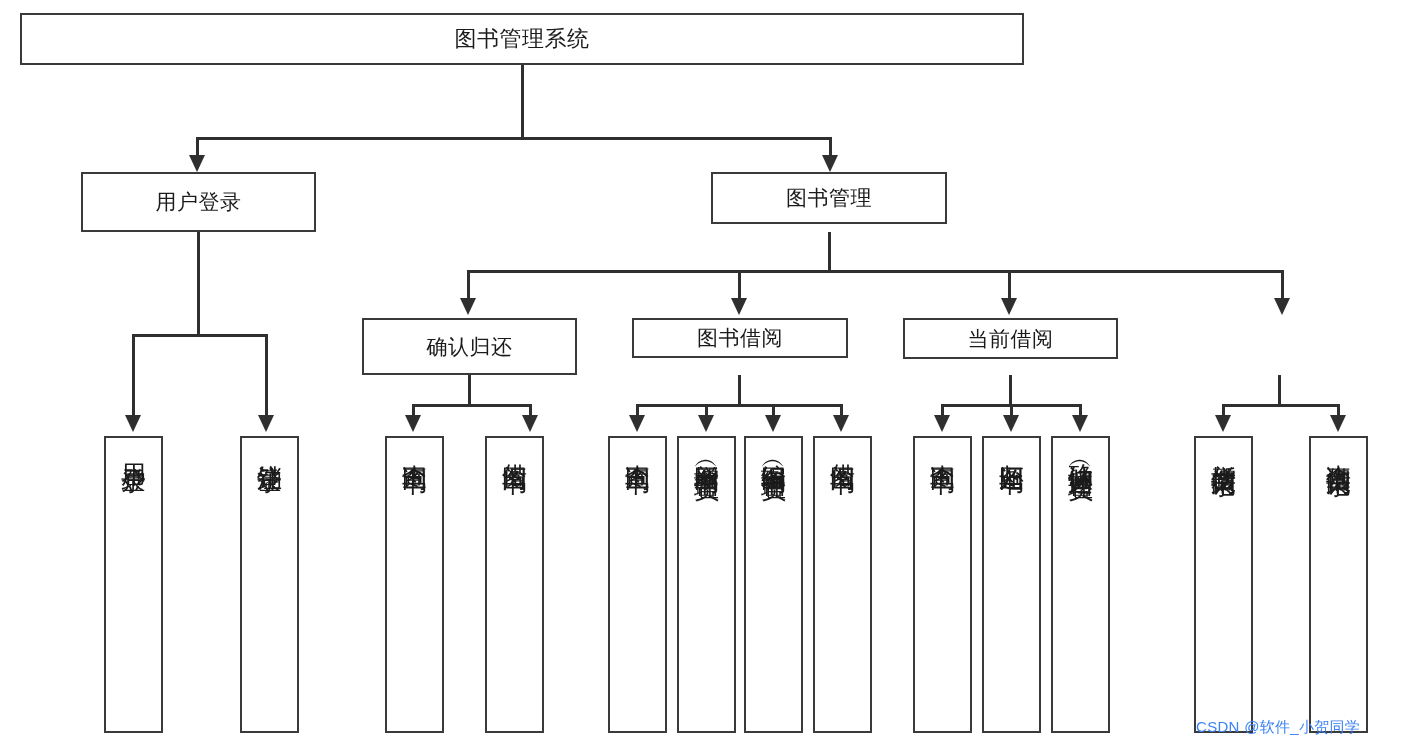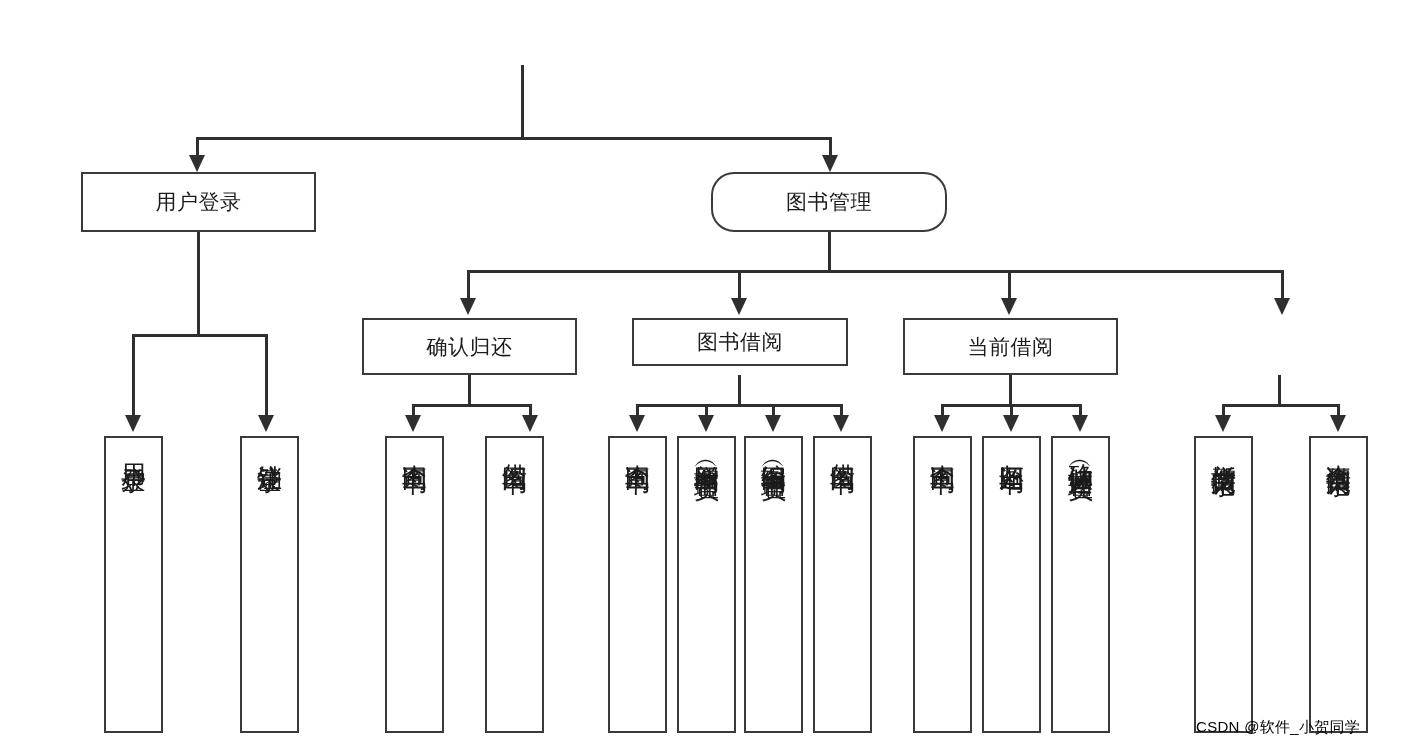--- a/index.html
+++ b/index.html
@@ -69,47 +69,50 @@
     width: 0;
     height: 0;
     border-left: 8px solid transparent;
     border-right: 8px solid transparent;
     border-top: 17px solid #2f2f2f;
   }
   
   #watermark {
     position: absolute;
     font-size: 15px;
-    color: #000000;
+    color: #3b82f6;
     white-space: nowrap;
     letter-spacing: 0.3px;
     pointer-events: none;
   }
 </style>
 </head>
 <body>
 
 <div id="diagram-root">
 
+  <div class="node horiz root" style="left:20px; top:13px; width:1004px; height:52px;">
+    <span class="label">图书管理系统</span>
+  </div>
 
   <div class="ln v" style="left:521px; top:65px; width:3px; height:74px;"></div>
 
   <div class="ln h" style="left:196px; top:137px; width:636px; height:3px;"></div>
 
   <div class="ln v" style="left:196px; top:137px; width:3px; height:22px;"></div>
   <div class="arrow" style="left:189px; top:155px;"></div>
 
   <div class="ln v" style="left:829px; top:137px; width:3px; height:22px;"></div>
   <div class="arrow" style="left:822px; top:155px;"></div>
 
   <div class="node horiz" style="left:81px; top:172px; width:235px; height:60px;">
     <span class="label">用户登录</span>
   </div>
 
-  <div class="node horiz" style="left:711px; top:172px; width:236px; height:60px;border-radius:23px;">
+  <div class="node horiz" style="left:711px; top:172px; width:236px; height:52px;">
     <span class="label">图书管理</span>
   </div>
 
   <div class="ln v" style="left:197px; top:232px; width:3px; height:104px;"></div>
   <div class="ln h" style="left:132px; top:334px; width:136px; height:3px;"></div>
   <div class="ln v" style="left:132px; top:334px; width:3px; height:84px;"></div>
   <div class="arrow" style="left:125px; top:415px;"></div>
   <div class="ln v" style="left:265px; top:334px; width:3px; height:84px;"></div>
   <div class="arrow" style="left:258px; top:415px;"></div>
 
@@ -120,24 +123,24 @@
   <div class="ln v" style="left:738px; top:270px; width:3px; height:30px;"></div>
   <div class="arrow" style="left:731px; top:298px;"></div>
   <div class="ln v" style="left:1008px; top:270px; width:3px; height:30px;"></div>
   <div class="arrow" style="left:1001px; top:298px;"></div>
   <div class="ln v" style="left:1281px; top:270px; width:3px; height:30px;"></div>
   <div class="arrow" style="left:1274px; top:298px;"></div>
 
   <div class="node horiz" style="left:362px; top:318px; width:215px; height:57px;">
     <span class="label">确认归还</span>
   </div>
-  <div class="node horiz" style="left:632px; top:318px; width:216px; height:48px;">
+  <div class="node horiz" style="left:632px; top:318px; width:216px; height:40px;">
     <span class="label">图书借阅</span>
   </div>
-  <div class="node horiz" style="left:903px; top:318px; width:215px; height:57px;">
+  <div class="node horiz" style="left:903px; top:318px; width:215px; height:41px;">
     <span class="label">当前借阅</span>
   </div>
 
   <div class="ln v" style="left:468px; top:375px; width:3px; height:31px;"></div>
   <div class="ln h" style="left:412px; top:404px; width:120px; height:3px;"></div>
   <div class="ln v" style="left:412px; top:404px; width:3px; height:14px;"></div>
   <div class="arrow" style="left:405px; top:415px;"></div>
   <div class="ln v" style="left:529px; top:404px; width:3px; height:14px;"></div>
   <div class="arrow" style="left:522px; top:415px;"></div>
 

